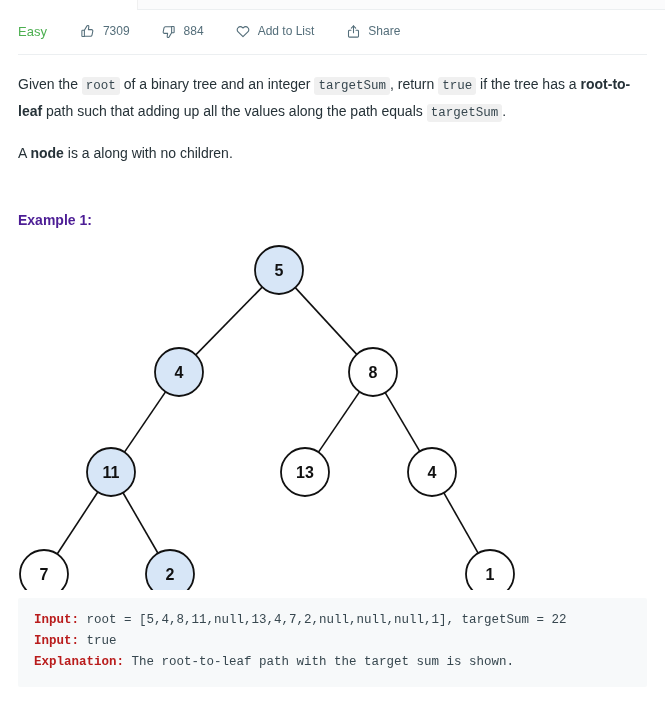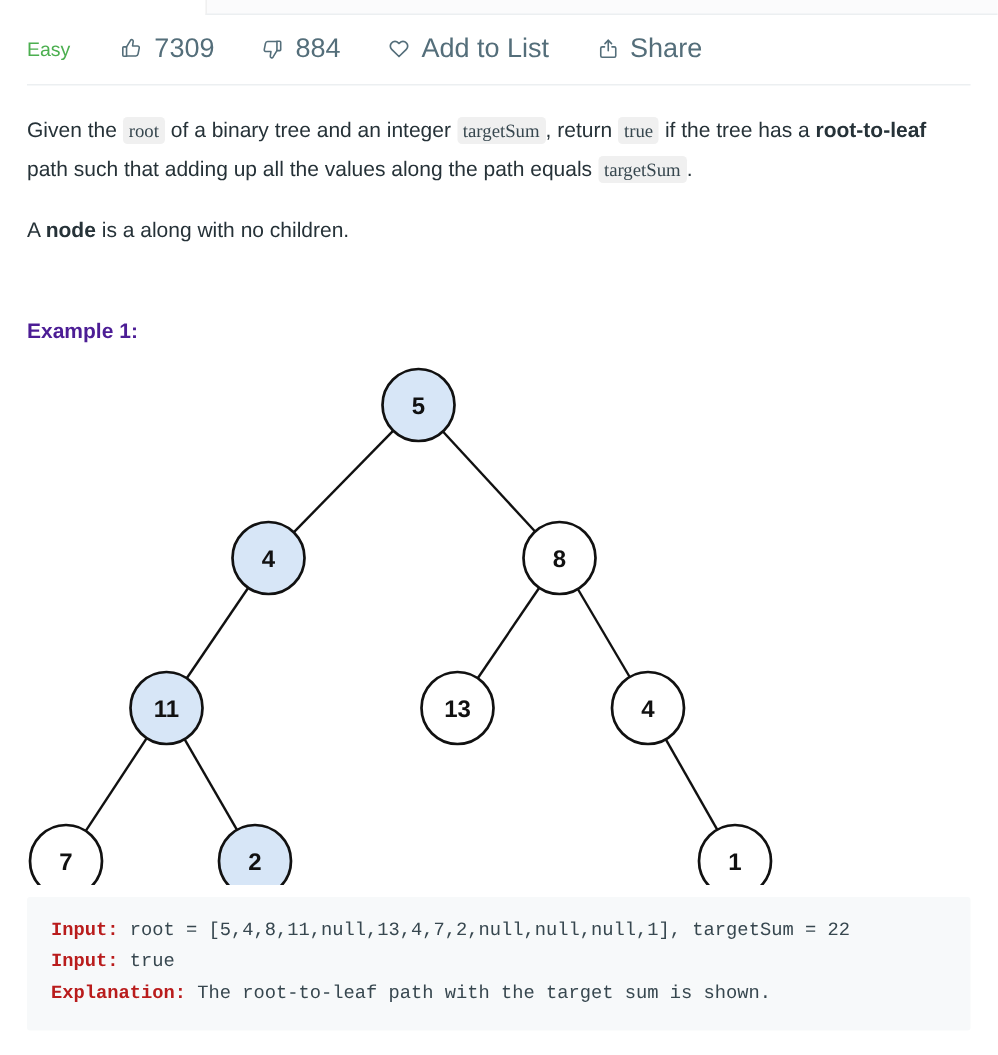--- a/index.html
+++ b/index.html
@@ -71,34 +71,34 @@
   }
   .meta-item .ic {
     display: inline-flex;
     align-items: center;
     justify-content: center;
     width: 16px;
     height: 16px;
     margin-right: 7px;
   }
   .meta-item .ic svg { display:block; }
-  .meta-label { font-size: 18px; line-height: 1; }
+  .meta-label { font-size: 12px; line-height: 1; }
   .divider {
     margin-top: 15px;
     border-bottom: 1px solid #eceff1;
   }
   .para {
     font-size: 14px;
     line-height: 25px;
     color: #263238;
     margin: 17px 0 0 0;
   }
   .para.second { margin-top: 15px; }
   code.chip {
-    font-family: Liberation Serif, serif;
+    font-family: Liberation Mono, monospace;
     font-size: 12.5px;
     background: #f0f0f0;
     color: #37474f;
     padding: 2px 4px;
     border-radius: 3px;
     white-space: nowrap;
     margin-top: 25px;
   }
   b { font-weight: bold; color: #263238; }
   .example-head {

